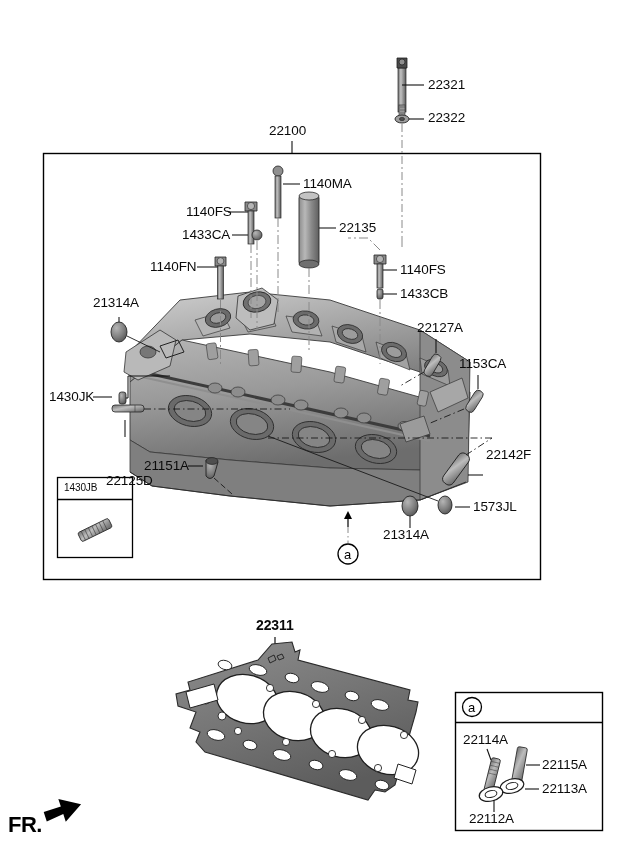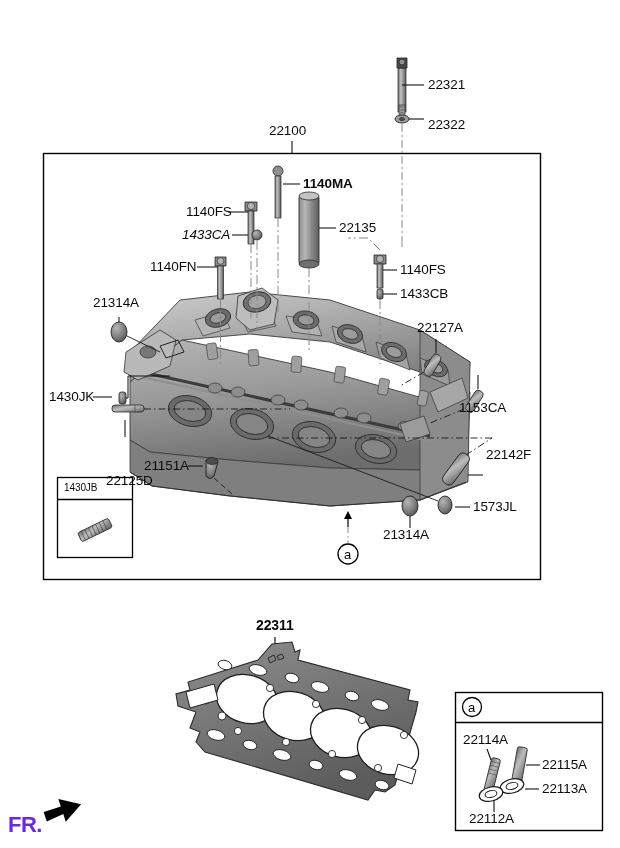--- a/index.html
+++ b/index.html
@@ -35,21 +35,21 @@
     color: #0a0a0a;
     white-space: nowrap;
     letter-spacing: -0.1px;
     line-height: 1;
   }
   .lbl-fr {
     position: absolute;
     font-family: "Liberation Sans", sans-serif;
     font-size: 22px;
     font-weight: 700;
-    color: #6d28d9;
+    color: #000000;
     letter-spacing: -0.5px;
   }
   .circ-a {
     position: absolute;
     font-family: "Liberation Sans", sans-serif;
     font-size: 13px;
     color: #000;
   }
 </style>
 </head>
@@ -485,34 +485,34 @@
       </g>
       <line x1="494" y1="800" x2="494" y2="812" stroke="#111" stroke-width="1.1"></line>
     </g>
 
     <g>
       <path d="M44 816 L44 806 L62 806 L62 798 L82 810 L62 822 L62 814 Z" fill="#000" transform="rotate(-18 63 810)"></path>
     </g>
   </svg>
 
   <div class="lbl" style="left:428px;top:78px;">22321</div>
-  <div class="lbl" style="left:428px;top:111px;margin-top:7px;">22322</div>
+  <div class="lbl" style="left:428px;top:111px;">22322</div>
 
   <div class="lbl" style="left:269px;top:124px;">22100</div>
 
-  <div class="lbl" style="left:303px;top:177px;font-weight:bold;">1140MA</div>
+  <div class="lbl" style="left:303px;top:177px;">1140MA</div>
   <div class="lbl" style="left:186px;top:205px;">1140FS</div>
   <div class="lbl" style="left:339px;top:221px;">22135</div>
-  <div class="lbl" style="left:182px;top:228px;font-style:italic;">1433CA</div>
+  <div class="lbl" style="left:182px;top:228px;">1433CA</div>
   <div class="lbl" style="left:150px;top:260px;">1140FN</div>
   <div class="lbl" style="left:400px;top:263px;">1140FS</div>
   <div class="lbl" style="left:400px;top:287px;">1433CB</div>
   <div class="lbl" style="left:93px;top:296px;">21314A</div>
   <div class="lbl" style="left:417px;top:321px;">22127A</div>
-  <div class="lbl" style="left:459px;top:357px;margin-top:44px;">1153CA</div>
+  <div class="lbl" style="left:459px;top:357px;">1153CA</div>
   <div class="lbl" style="left:49px;top:390px;">1430JK</div>
   <div class="lbl" style="left:106px;top:438px;margin-top:36px;">22125D</div>
   <div class="lbl" style="left:144px;top:459px;">21151A</div>
   <div class="lbl" style="left:486px;top:448px;">22142F</div>
   <div class="lbl" style="left:473px;top:500px;">1573JL</div>
   <div class="lbl" style="left:383px;top:528px;">21314A</div>
 
   <div class="lbl" style="left:64px;top:483px;font-size:10px;">1430JB</div>
 
   <div class="circ-a" style="left:344px;top:547px;">a</div>

